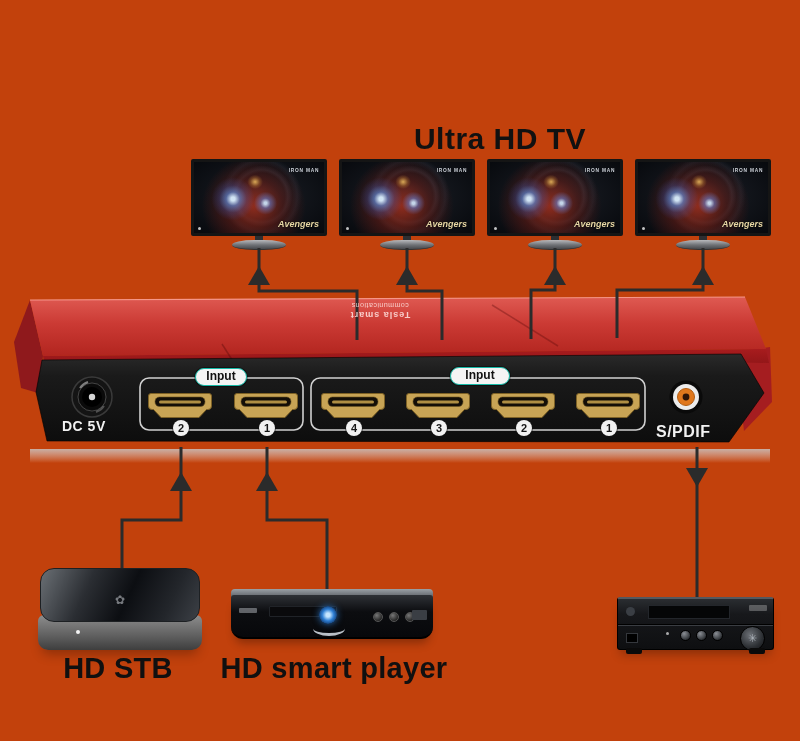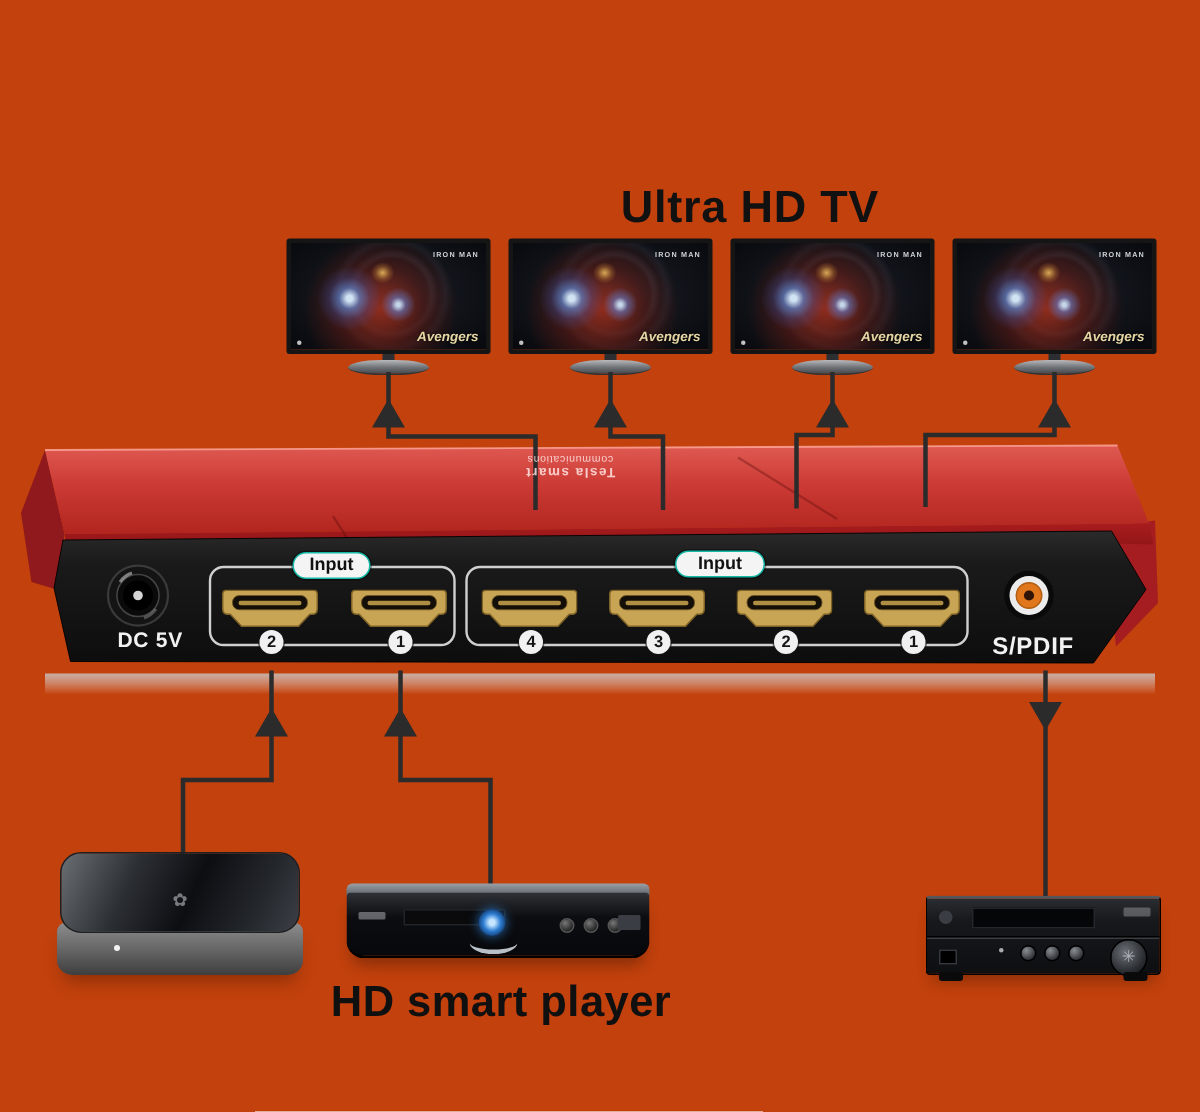--- a/index.html
+++ b/index.html
@@ -33,21 +33,21 @@
     border-bottom:1px solid #333;}
 
   
   .brand{position:absolute;left:297px;top:301px;width:166px;text-align:center;
     transform:rotate(180deg);color:rgba(255,228,226,.85);filter:blur(.4px);line-height:9px;}
   .brand .b1{font-size:9px;font-weight:bold;letter-spacing:1px;}
   .brand .b2{font-size:7px;letter-spacing:.5px;}
   .pill{position:absolute;height:16px;background:#f4f4f4;border:1px solid #14b8a6;
     border-radius:9px;color:#111;font-weight:bold;font-size:12px;line-height:15px;
     text-align:center;box-shadow:0 0 0 1px rgba(0,0,0,.35);}
-  .jack-label{position:absolute;color:#f2f2f2;font-weight:bold;text-align:right;
+  .jack-label{position:absolute;color:#f2f2f2;font-weight:bold;text-align:left;
     letter-spacing:.5px;}
   .pnum{position:absolute;width:16px;height:16px;border-radius:50%;background:#f1f1f1;
     color:#151515;font-size:11px;font-weight:bold;text-align:center;line-height:16px;
     box-shadow:0 0 0 1px rgba(20,20,20,.6);}
 
   
   .dev-label{position:absolute;top:652px;font-size:29px;font-weight:bold;color:#101010;
     text-align:center;letter-spacing:.3px;}
 
   .stb{position:absolute;left:38px;top:568px;width:164px;height:82px;}
@@ -287,15 +287,16 @@
       <span class="amp-knob-s" style="left:62px"></span>
       <span class="amp-knob-s" style="left:78px"></span>
       <span class="amp-knob-s" style="left:94px"></span>
       <span class="amp-knob-big">✳</span>
       <span class="amp-port"></span>
       <span class="amp-foot" style="left:8px"></span>
       <span class="amp-foot" style="right:8px"></span>
     </div>
   </div>
 
+  <div class="dev-label" style="left:38px;width:160px">HD STB</div>
   <div class="dev-label" style="left:214px;width:240px">HD smart player</div>
 
 </div>
 
 </body></html>

